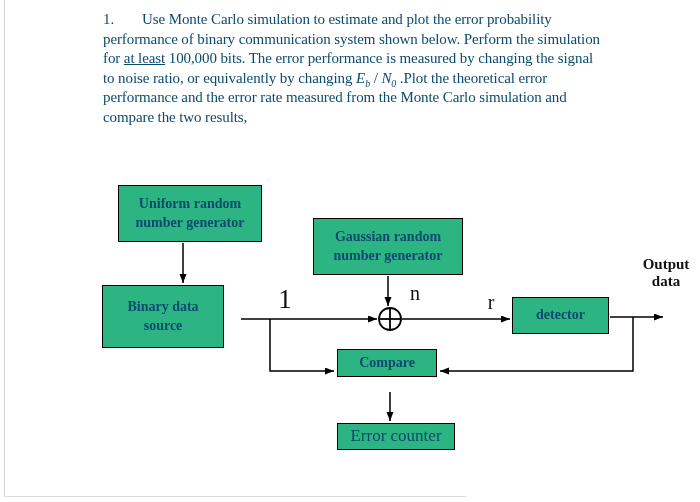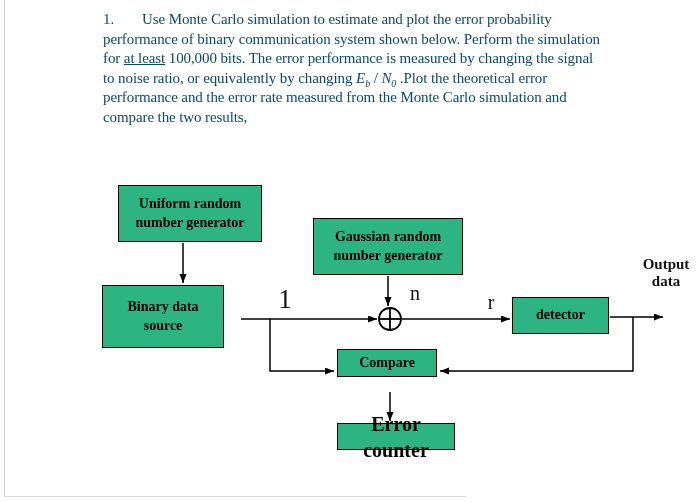--- a/index.html
+++ b/index.html
@@ -17,28 +17,28 @@
   .pnum  { display:inline-block; width:39px; }
   .u     { text-decoration:underline;margin-top:25px; }
   .var   { font-style:italic; }
   .var sub { font-size:10px; line-height:0; }
 
   
   .block {
     position:absolute; box-sizing:border-box;
     background:#2cb483; border:1.6px solid #000000;
     display:flex; flex-direction:column; align-items:center; justify-content:center;
-    font-weight:bold; font-size:14px; line-height:1.3; color:#000000; text-align:center;
+    font-weight:bold; font-size:14px; line-height:1.3; color:#0c4a6e; text-align:center;
   }
   .block-uniform  { left:118px; top:185px; width:144px; height:57px; }
   .block-binary   { left:102px; top:285px; width:122px; height:63px; }
   .block-gaussian { left:313px; top:218px; width:150px; height:57px; }
   .block-detector { left:512px; top:297px; width:97px;  height:37px; }
   .block-compare  { left:337px; top:349px; width:100px; height:28px; }
-  .block-error    { left:337px; top:423px; width:118px; height:27px; font-weight:bold; font-size:20px; }
+  .block-error    { left:337px; top:423px; width:118px; height:27px; font-weight:normal; font-size:17px; }
 
   
   .siglabel { position:absolute; color:#111111; text-align:center; }
   .label-one    { left:270px; top:284px; width:30px; font-size:27px; }
   .label-n      { left:402px; top:282px; width:26px; font-size:20px; }
   .label-r      { left:481px; top:291px; width:20px; font-size:20px; }
   .label-output { left:628px; top:256px; width:76px; font-size:15px; font-weight:bold; line-height:17px; }
 
   svg.wires { position:absolute; left:0; top:0; pointer-events:none; }
 </style>

